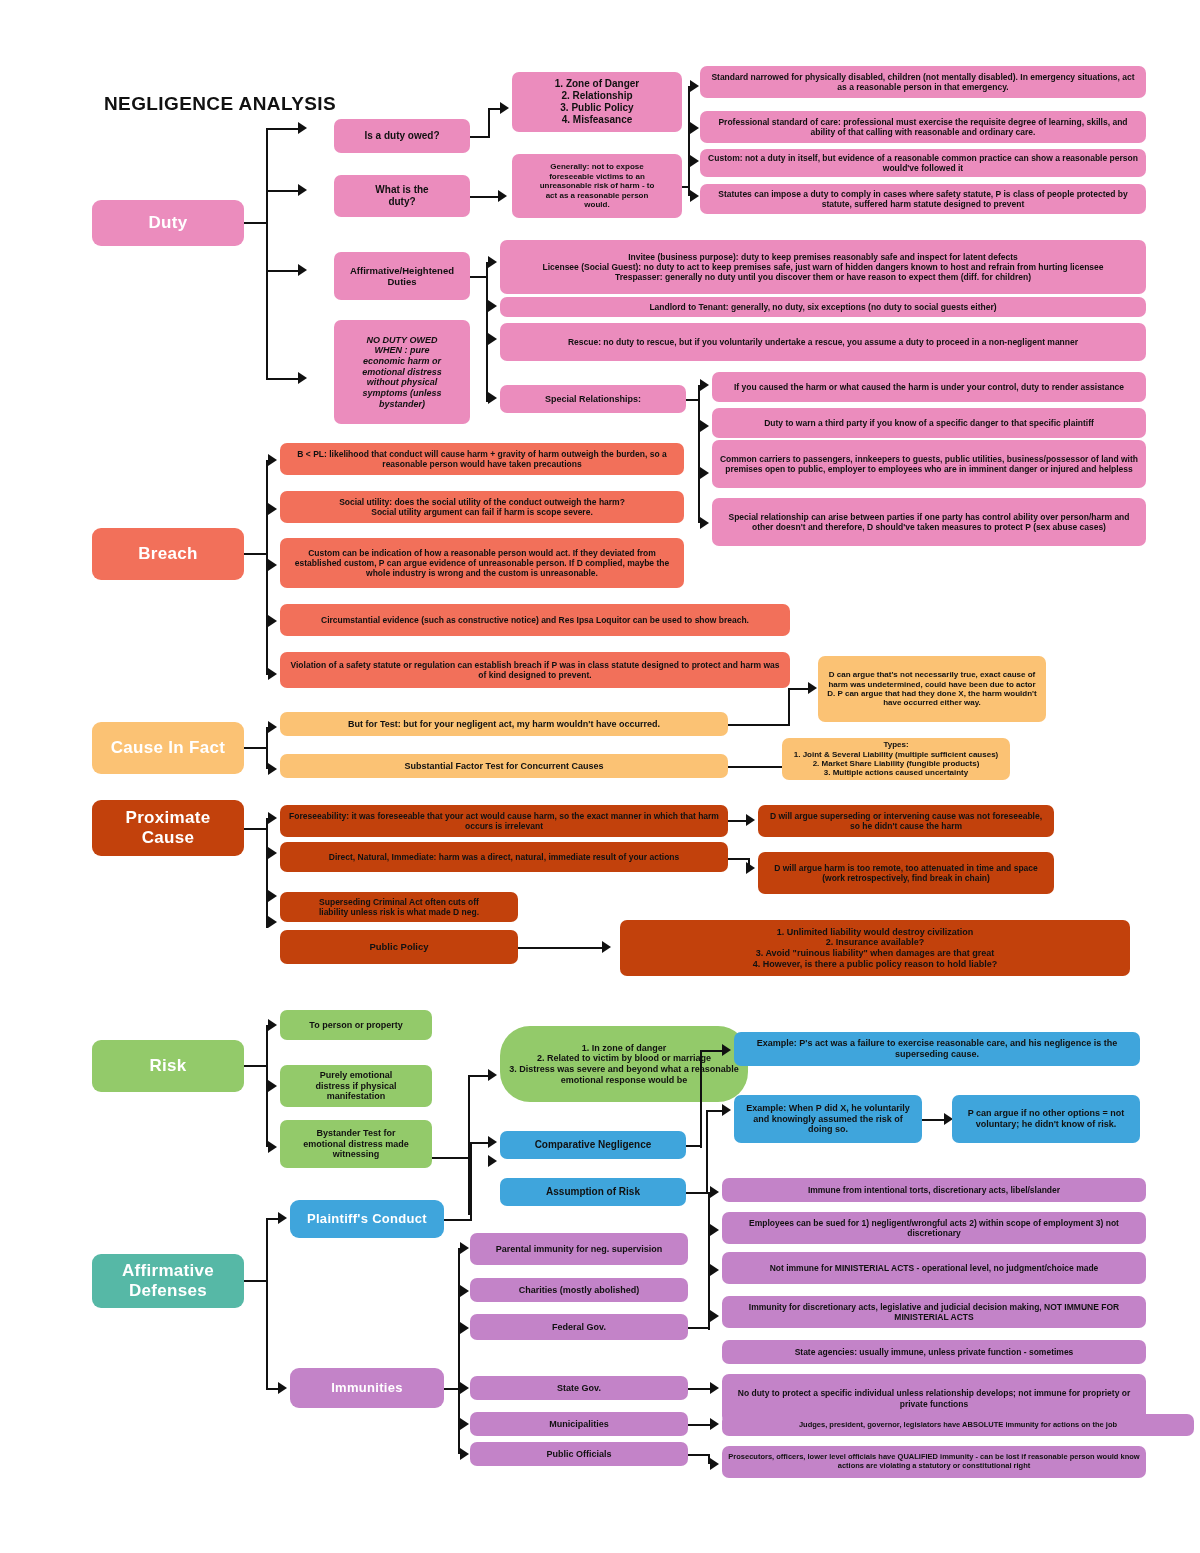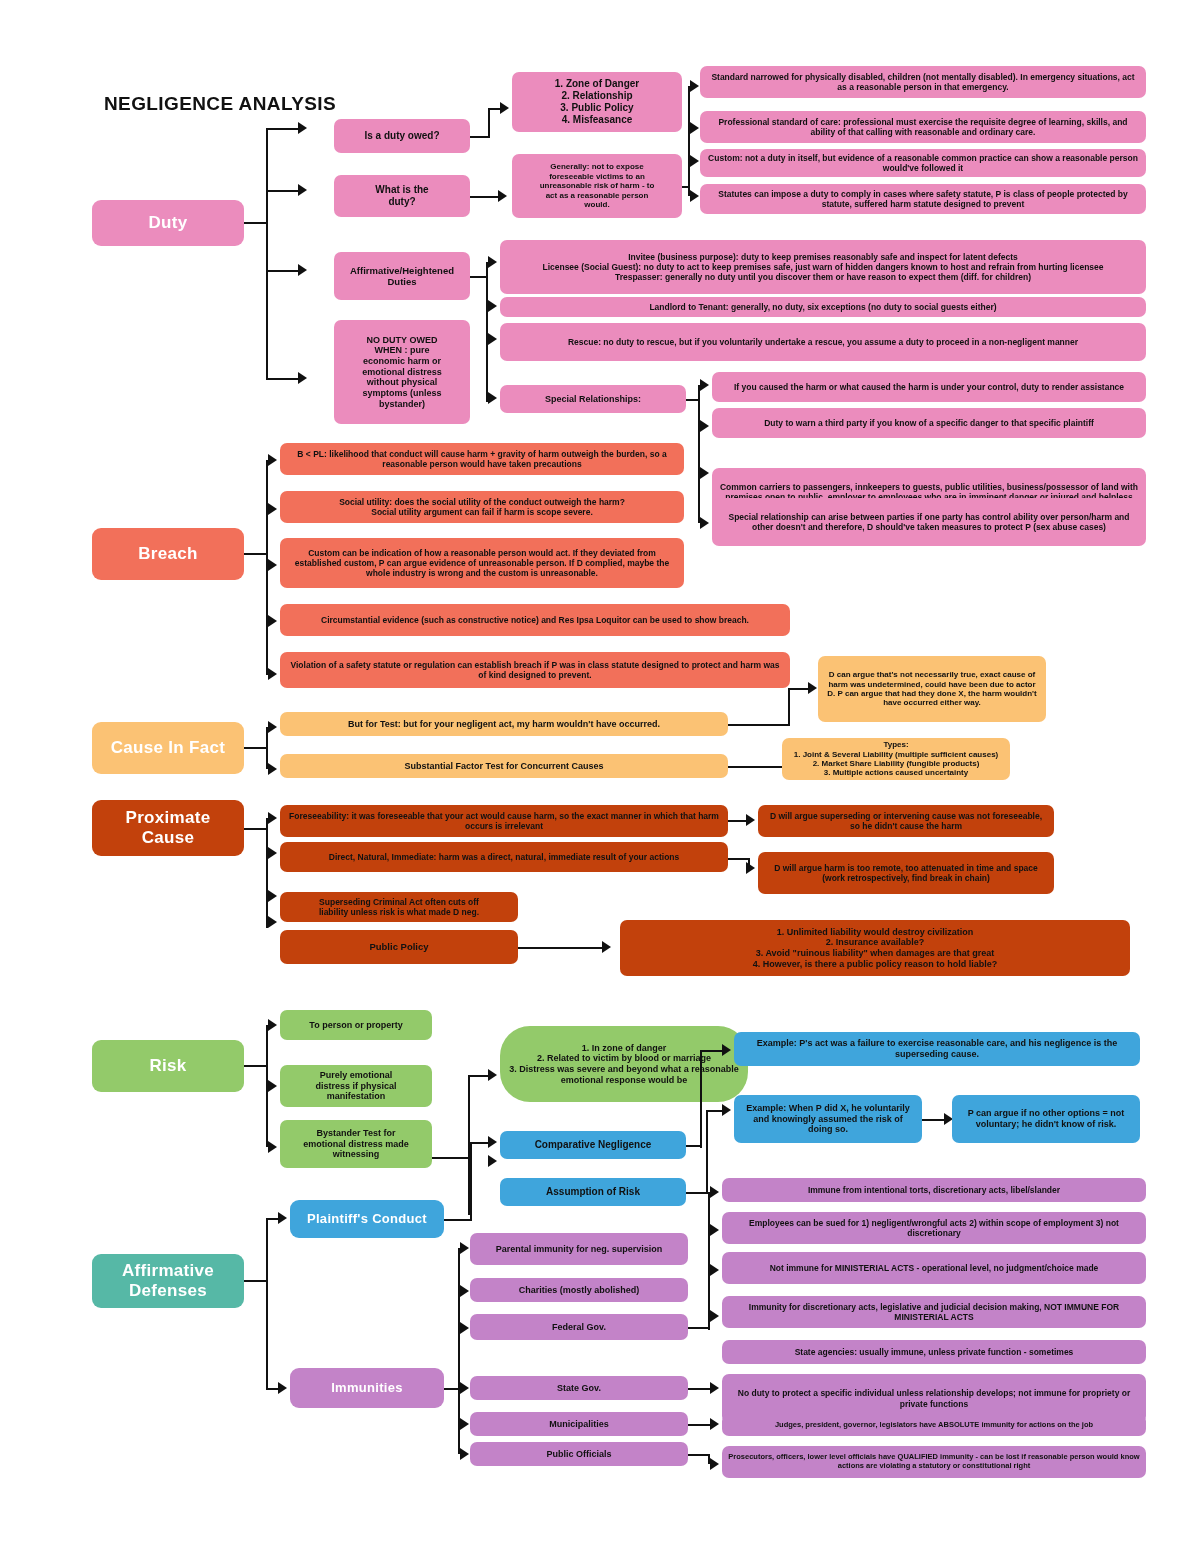--- a/index.html
+++ b/index.html
@@ -130,21 +130,21 @@
   </div>
   <div class="node pink" style="left:700px;top:184px;width:446px;height:30px;font-size:8.5px;">
     <span>Statutes can impose a duty to comply in cases where safety statute, P is class of people protected by statute, suffered harm statute designed to prevent</span>
   </div>
 
   <div class="node pink" style="left:334px;top:252px;width:136px;height:48px;font-size:9.5px;">
     <span>Affirmative/Heightened
 Duties</span>
   </div>
 
-  <div class="node pink" style="left:334px;top:320px;width:136px;height:104px;font-size:9px;">
+  <div class="node pink" style="left:334px;top:320px;width:136px;height:104px;font-size:9px;font-style:italic;">
     <span>NO DUTY OWED
 WHEN : pure
 economic harm or
 emotional distress
 without physical
 symptoms (unless
 bystander)</span>
   </div>
 
   <div class="ln lh" style="left:470px;top:276px;width:18px;"></div>
@@ -175,21 +175,21 @@
   <div class="arw" style="left:700px;top:420px;"></div>
   <div class="arw" style="left:700px;top:467px;"></div>
   <div class="arw" style="left:700px;top:517px;"></div>
 
   <div class="node pink" style="left:712px;top:372px;width:434px;height:30px;font-size:8.5px;">
     <span>If you caused the harm or what caused the harm is under your control, duty to render assistance</span>
   </div>
   <div class="node pink" style="left:712px;top:408px;width:434px;height:30px;font-size:8.5px;">
     <span>Duty to warn a third party if you know of a specific danger to that specific plaintiff</span>
   </div>
-  <div class="node pink" style="left:712px;top:468px;width:434px;height:48px;font-size:8.5px;">
+  <div class="node pink" style="left:712px;top:440px;width:434px;height:48px;font-size:8.5px;">
     <span>Common carriers to passengers, innkeepers to guests, public utilities, business/possessor of land with premises open to public, employer to employees who are in imminent danger or injured and helpless</span>
   </div>
   <div class="node pink" style="left:712px;top:498px;width:434px;height:48px;font-size:8.5px;">
     <span>Special relationship can arise between parties if one party has control ability over person/harm and other doesn't and therefore, D should've taken measures to protect P (sex abuse cases)</span>
   </div>
 
   <div class="node red root" style="left:92px;top:528px;width:152px;height:52px;">
     <span>Breach</span>
   </div>
   <div class="ln lh" style="left:244px;top:553px;width:24px;"></div>
@@ -441,20 +441,20 @@
   </div>
   <div class="node purple" style="left:722px;top:1296px;width:424px;height:32px;font-size:8.5px;">
     <span>Immunity for discretionary acts, legislative and judicial decision making, NOT IMMUNE FOR MINISTERIAL ACTS</span>
   </div>
   <div class="node purple" style="left:722px;top:1340px;width:424px;height:24px;font-size:8.5px;">
     <span>State agencies: usually immune, unless private function - sometimes</span>
   </div>
   <div class="node purple" style="left:722px;top:1374px;width:424px;height:49px;font-size:8.5px;">
     <span>No duty to protect a specific individual unless relationship develops; not immune for propriety or private functions</span>
   </div>
-  <div class="node purple" style="left:722px;top:1414px;width:424px;height:22px;font-size:7.5px;">
+  <div class="node purple" style="left:722px;top:1414px;width:472px;height:22px;font-size:7.5px;">
     <span>Judges, president, governor, legislators have ABSOLUTE immunity for actions on the job</span>
   </div>
   <div class="node purple" style="left:722px;top:1446px;width:424px;height:32px;font-size:7.5px;">
     <span>Prosecutors, officers, lower level officials have QUALIFIED immunity - can be lost if reasonable person would know actions are violating a statutory or constitutional right</span>
   </div>
 
 </div>
 
 </body></html>

